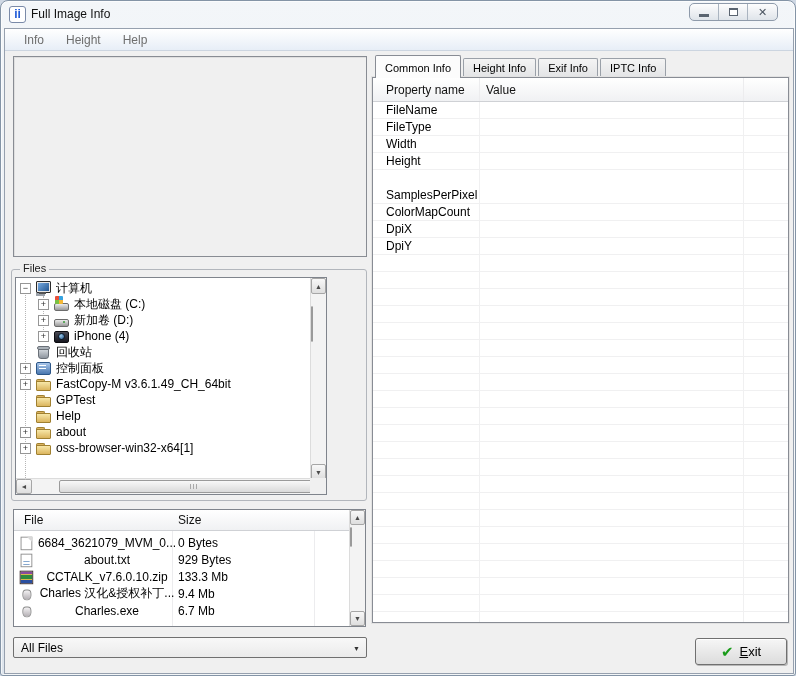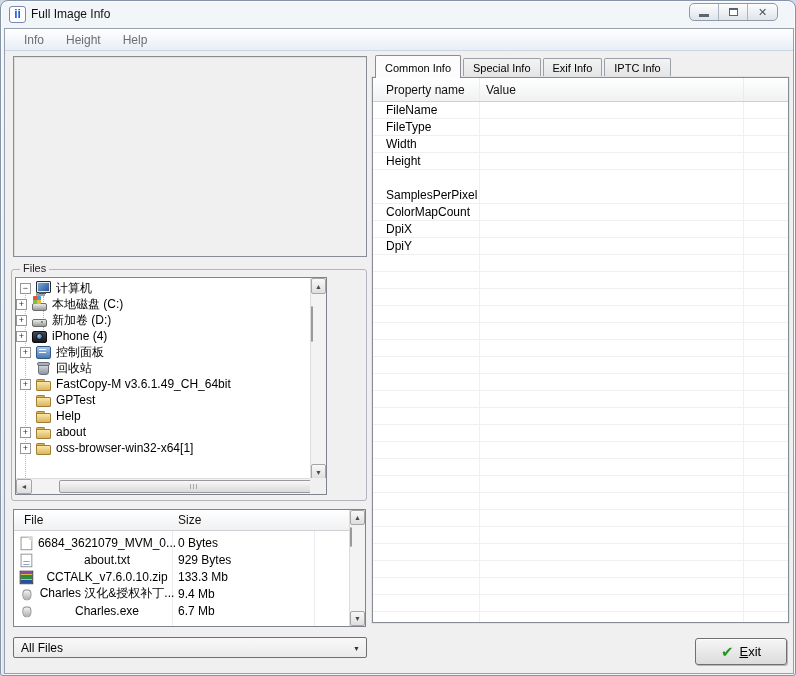--- a/index.html
+++ b/index.html
@@ -32,21 +32,21 @@
     border:1px solid #888c93; box-shadow: inset 1px 1px 0 #dfdfdf; }
   
   .groupbox { position:absolute; left:10px; top:268px; width:356px; height:232px;
     border:1px solid #b2b6bc; border-radius:3px; }
   .groupbox-label { position:absolute; left:8px; top:-8px; background:#f0f0f0; padding:0 3px; font-size:11px; color:#222; }
   
   .tree { position:absolute; left:14px; top:276px; width:312px; height:218px; background:#fff;
     border:1px solid #7f848c; overflow:hidden; }
   .tree-rows { position:absolute; left:0; top:2px; right:17px; }
   .tree-row { height:16px; display:flex; align-items:center; font-size:12px; color:#000; white-space:nowrap; overflow:hidden; position:relative; z-index:2; }
-  .tree-row.lv0 { padding-left:4px; } .tree-row.lv1 { }
+  .tree-row.lv0 { padding-left:4px; } .tree-row.lv1 { padding-left:22px; }
   .exp { width:11px; height:11px; border:1px solid #969696; background:#fff; flex:none;
     font-size:9px; line-height:9px; text-align:center; color:#333; margin-right:4px; position:relative; }
   .exp.none { border:none; background:transparent; }
   .exp.plus::after { content:"+"; position:absolute; left:0; right:0; top:0; }
   .exp.minus::after { content:"−"; position:absolute; left:0; right:0; top:0; }
   .guide-v { position:absolute; width:0; border-left:1px dotted #b6b6b6; z-index:1; }
   
   .ico { width:16px; height:16px; display:inline-block; position:relative; flex:none; margin-right:5px; }
   .ico.computer::before { content:""; position:absolute; left:1px; top:1px; width:13px; height:10px;
     background:linear-gradient(135deg,#7fb2e8,#1c4f8a); border:1px solid #2a2a2a; border-radius:1px; box-shadow: inset 0 0 0 1px #e8e8e8; }
@@ -187,28 +187,28 @@
           <span class="exp plus"></span>
           <span class="ico drive"></span>
           <span>新加卷 (D:)</span>
         </div>
       <div class="tree-row lv1">
           <span class="exp plus"></span>
           <span class="ico camera"></span>
           <span>iPhone (4)</span>
         </div>
       <div class="tree-row lv0">
-          <span class="exp plus"></span>
-          <span class="ico control-panel"></span>
-          <span>控制面板</span>
-        </div>
-      <div class="tree-row lv0">
           <span class="exp none"></span>
           <span class="ico recycle-bin"></span>
           <span>回收站</span>
+        </div>
+      <div class="tree-row lv0">
+          <span class="exp plus"></span>
+          <span class="ico control-panel"></span>
+          <span>控制面板</span>
         </div>
       <div class="tree-row lv0">
           <span class="exp plus"></span>
           <span class="ico folder"></span>
           <span>FastCopy-M v3.6.1.49_CH_64bit</span>
         </div>
       <div class="tree-row lv0">
           <span class="exp none"></span>
           <span class="ico folder"></span>
           <span>GPTest</span>
@@ -293,21 +293,21 @@
     </div>
   </div>
 
   <div class="combo">
     <span class="combo-value">All Files</span>
     <span class="combo-arrow">▼</span>
   </div>
 
   <div class="tabbar">
     <div class="tab active">Common Info</div>
-    <div class="tab">Special Info</div>
+    <div class="tab">Height Info</div>
     <div class="tab">Exif Info</div>
     <div class="tab">IPTC Info</div>
   </div>
 
   <div class="prop-panel">
     <div class="pp-header">
       <span class="h-name">Property name</span>
       <span class="h-value">Value</span>
       <div class="fl-divider" style="left:106px;"></div>
       <div class="fl-divider" style="left:370px;"></div>

